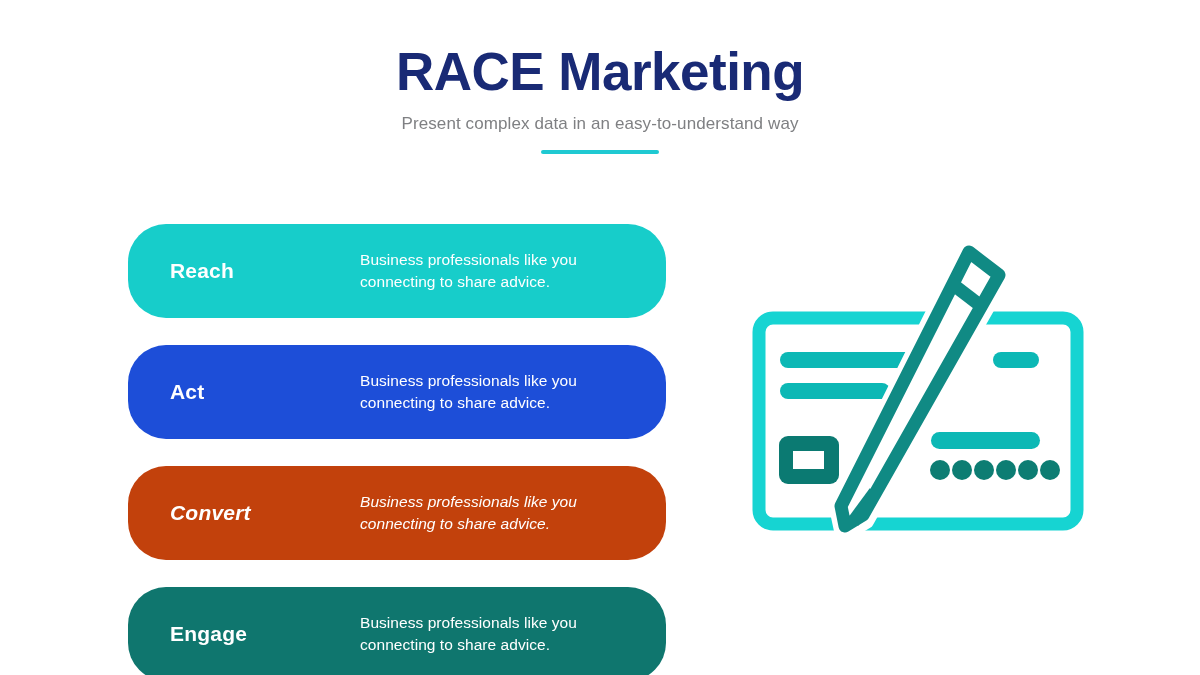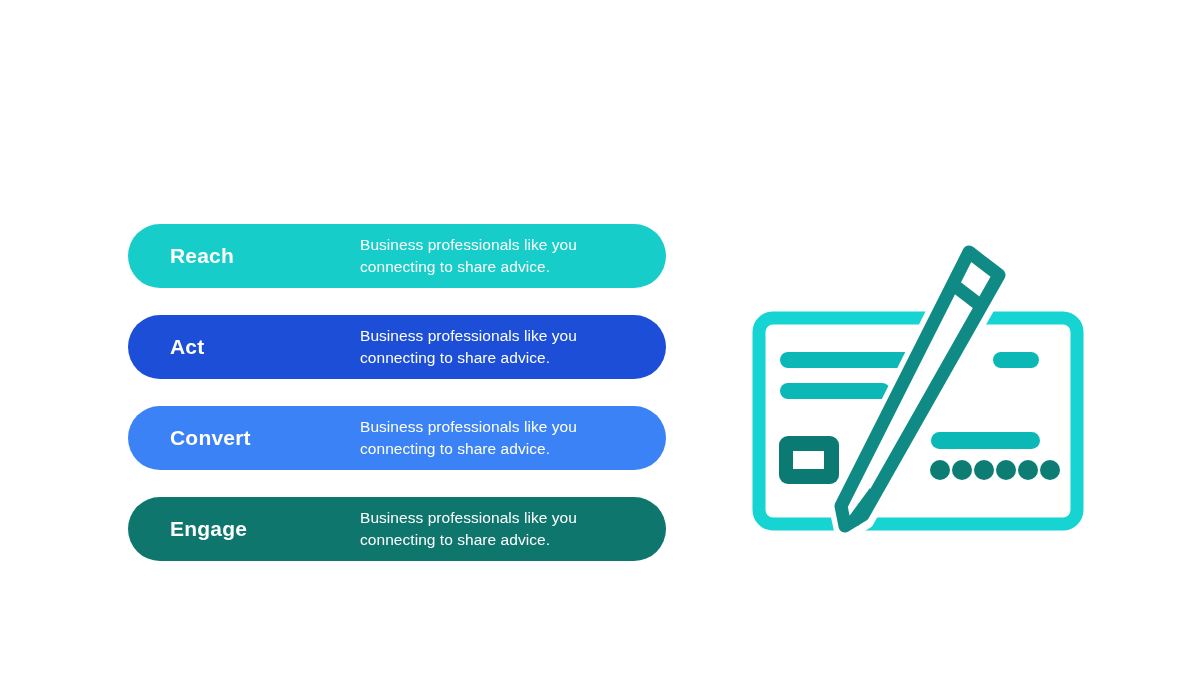--- a/index.html
+++ b/index.html
@@ -52,21 +52,21 @@
 
   
   #steps {
     position: absolute;
     left: 128px;
     top: 224px;
     width: 538px;
   }
   .step-row {
     position: relative;
-    height: 64px;
+    height: 94px;
     border-radius: 38px;
     margin-bottom: 27px;
     display: flex;
     align-items: center;
     box-sizing: border-box;
   }
   .step-row:last-child { margin-bottom: 0; }
   .step-label {
     position: absolute;
     left: 42px;
@@ -93,34 +93,39 @@
     width: 360px;
     height: 320px;
   }
   #illustration svg { display: block; }
 </style>
 </head>
 <body>
 
 <div id="slide">
 
+  <div id="header">
+    <h1 id="page-title" style="color: rgb(25, 42, 117);">RACE Marketing</h1>
+    <p id="page-subtitle" style="color: rgb(127, 128, 131);">Present complex data in an easy-to-understand way</p>
+    <div id="accent-rule" style="background: rgb(31, 201, 210);"></div>
+  </div>
 
   <div id="steps">
 
     <div class="step-row" style="background: rgb(23, 205, 202);">
       <span class="step-label">Reach</span>
       <span class="step-desc">Business professionals like you connecting to share advice.</span>
     </div>
 
     <div class="step-row" style="background: #1d4ed8;">
       <span class="step-label">Act</span>
       <span class="step-desc">Business professionals like you connecting to share advice.</span>
     </div>
 
-    <div class="step-row" style="background: #3b82f6;">
+    <div class="step-row" style="background: #c2410c; font-style: italic;">
       <span class="step-label">Convert</span>
       <span class="step-desc">Business professionals like you connecting to share advice.</span>
     </div>
 
     <div class="step-row" style="background: #0f766e;">
       <span class="step-label">Engage</span>
       <span class="step-desc">Business professionals like you connecting to share advice.</span>
     </div>
 
   </div>

